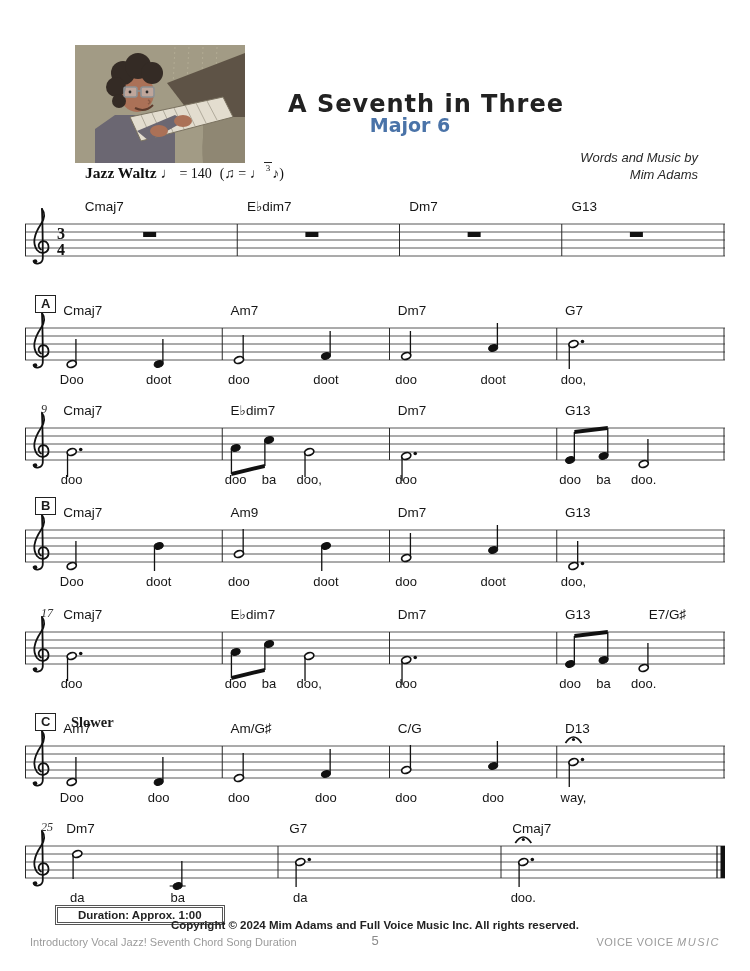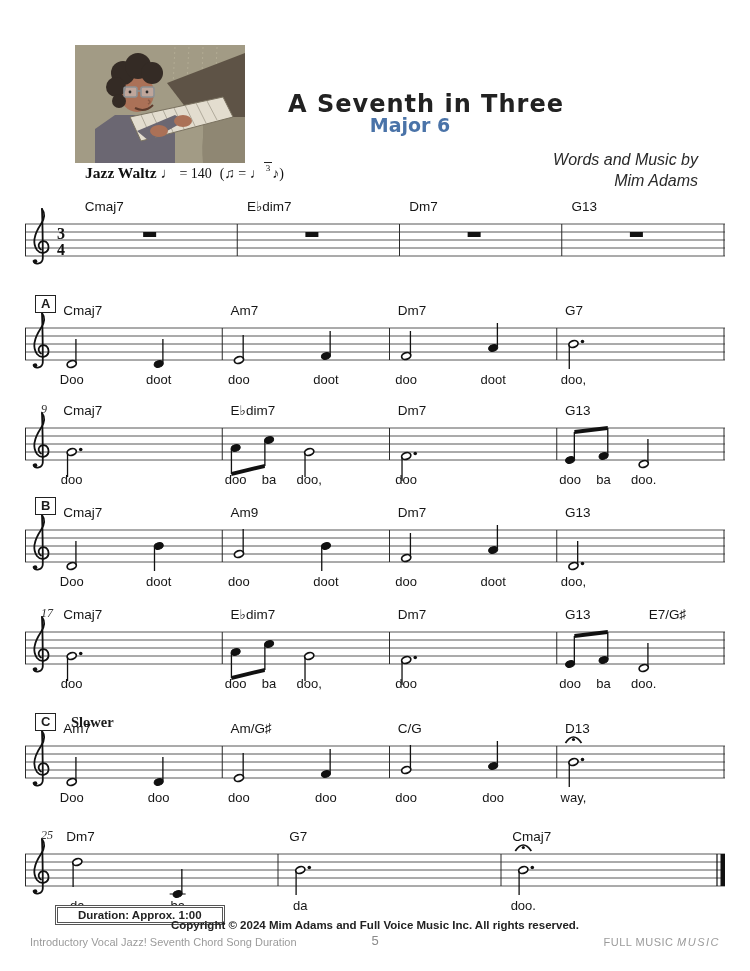--- a/index.html
+++ b/index.html
@@ -12,21 +12,21 @@
         font-family:"Liberation Sans",sans-serif;color:var(--ink);overflow:hidden;}
   
   .artwork{position:absolute;left:75px;top:45px;width:170px;height:118px;}
   .title{position:absolute;top:74px;left:180px;width:460px;margin:16px;text-align:center;
          font-family:"DejaVu Sans",sans-serif;font-size:24px;font-weight:700;
          letter-spacing:1px;color:#222;}
   .subtitle{position:absolute;top:114px;left:180px;width:460px;text-align:center;
             font-family:"DejaVu Sans",sans-serif;font-size:19px;font-weight:600;
             color:var(--subtitle-blue);}
   .credit{position:absolute;top:150px;right:52px;text-align:right;font-style:italic;
-          font-size:16px;line-height:1.3;color:#2a2a2a;}
+          font-size:13px;line-height:1.3;color:#2a2a2a;}
   .tempo-line{position:absolute;top:164px;left:85px;font-size:14px;color:#111;}
   .tempo-style{font-family:"Liberation Serif",serif;font-weight:bold;font-size:15.5px;}
   .tempo-note{font-size:15px;}
   .tempo-eq{font-family:"Liberation Serif",serif;font-size:14px;}
   .swing{font-family:"Liberation Serif",serif;font-size:14px;margin-left:4px;}
   .triplet{font-size:9px;position:relative;top:-7px;padding:0 2px;border-top:1px solid #222;}
   
   #score{position:absolute;top:198px;left:25px;width:700px;}
   .system{position:relative;width:700px;}
   .rehearsal{position:absolute;top:-9px;left:10px;border:1.4px solid #222;background:#fff;
@@ -363,21 +363,21 @@
           <text x="468.195" y="80" text-anchor="middle" class="lyric-text">doo</text>
           <line x1="699" y1="24" x2="699" y2="56" stroke="#2b2b2b" stroke-width="1"></line>
           <text x="540.1125" y="11" class="chord-text">D13</text>
           <ellipse cx="548.475" cy="40" rx="4.7" ry="3.3" transform="rotate(-18 548.475 40)" fill="#fff" stroke="#111" stroke-width="1.7"></ellipse>
           <circle cx="557.475" cy="37.5" r="1.8" fill="#111"></circle>
           <line x1="544.275" y1="41.5" x2="544.275" y2="65" stroke="#111" stroke-width="1.3"></line>
           <path d="M 540.475 21 Q 548.475 9 556.475 21" fill="none" stroke="#111" stroke-width="1.7"></path>
           <circle cx="548.475" cy="17.5" r="1.6" fill="#111"></circle>
           <text x="548.475" y="80" text-anchor="middle" class="lyric-text">way,</text>
         </svg></div>
-      <div class="system" style="margin-top: 10px;"><span class="mnum">25</span><svg viewBox="0 0 700 94" width="700" height="94">
+      <div class="system" style="margin-top: 2px;"><span class="mnum">25</span><svg viewBox="0 0 700 94" width="700" height="94">
           <line x1="0" y1="24" x2="700" y2="24" stroke="#2b2b2b" stroke-width="0.8"></line>
           <line x1="0" y1="32" x2="700" y2="32" stroke="#2b2b2b" stroke-width="0.8"></line>
           <line x1="0" y1="40" x2="700" y2="40" stroke="#2b2b2b" stroke-width="0.8"></line>
           <line x1="0" y1="48" x2="700" y2="48" stroke="#2b2b2b" stroke-width="0.8"></line>
           <line x1="0" y1="56" x2="700" y2="56" stroke="#2b2b2b" stroke-width="0.8"></line>
           <line x1="0.5" y1="24" x2="0.5" y2="56" stroke="#2b2b2b" stroke-width="1"></line>
           <g stroke="#111" stroke-width="1.8" fill="none" stroke-linecap="round">
             <path d="M17,9 C20,13 20,18 16,24 C10,33 7,43 12,50 C16,55 24,53 23.5,46.5 C23,41 17,39.5 14.5,43 C13,45 13.5,48 16,49.5"></path>
             <path d="M17,9 C17.6,25 17.8,45 17.8,58 C17.8,64 10,65.5 8.5,61"></path>
             <circle cx="10.2" cy="61.3" r="2.1" fill="#111" stroke="none"></circle>
@@ -407,17 +407,17 @@
           <line x1="692" y1="24" x2="692" y2="56" stroke="#111" stroke-width="1.2"></line>
           <rect x="695.5" y="24" width="4.5" height="32" fill="#111"></rect>
         </svg></div>
     </div>
 
   <div class="duration-box">Duration: Approx. 1:00</div>
   <div class="copyright">Copyright © 2024 Mim Adams and Full Voice Music Inc. All rights reserved.</div>
   <div class="series">Introductory Vocal Jazz! Seventh Chord Song Duration</div>
   <div class="pagenum">5</div>
   <div class="publisher">
-    <span>FULL MUSIC</span>
+    <span>VOICE VOICE</span>
     <span class="logo-part">MUSIC</span>
   </div>
 
 </div>
 
 </body></html>

